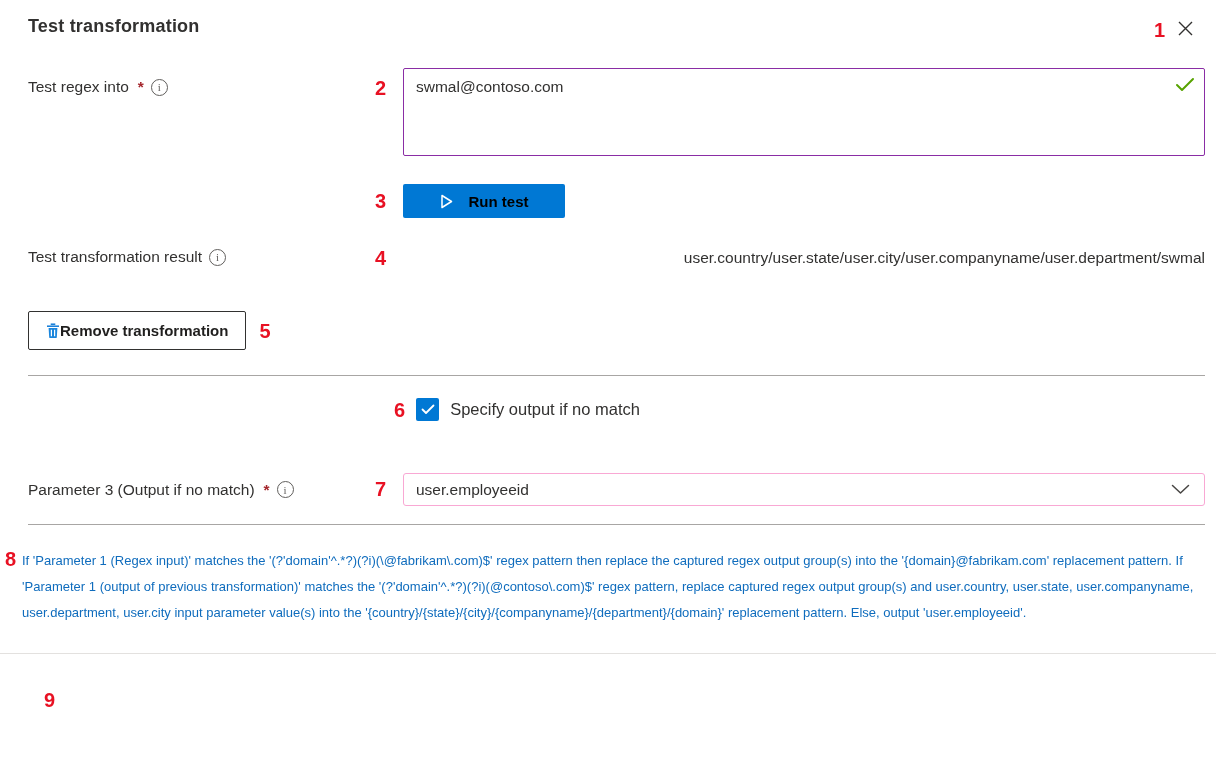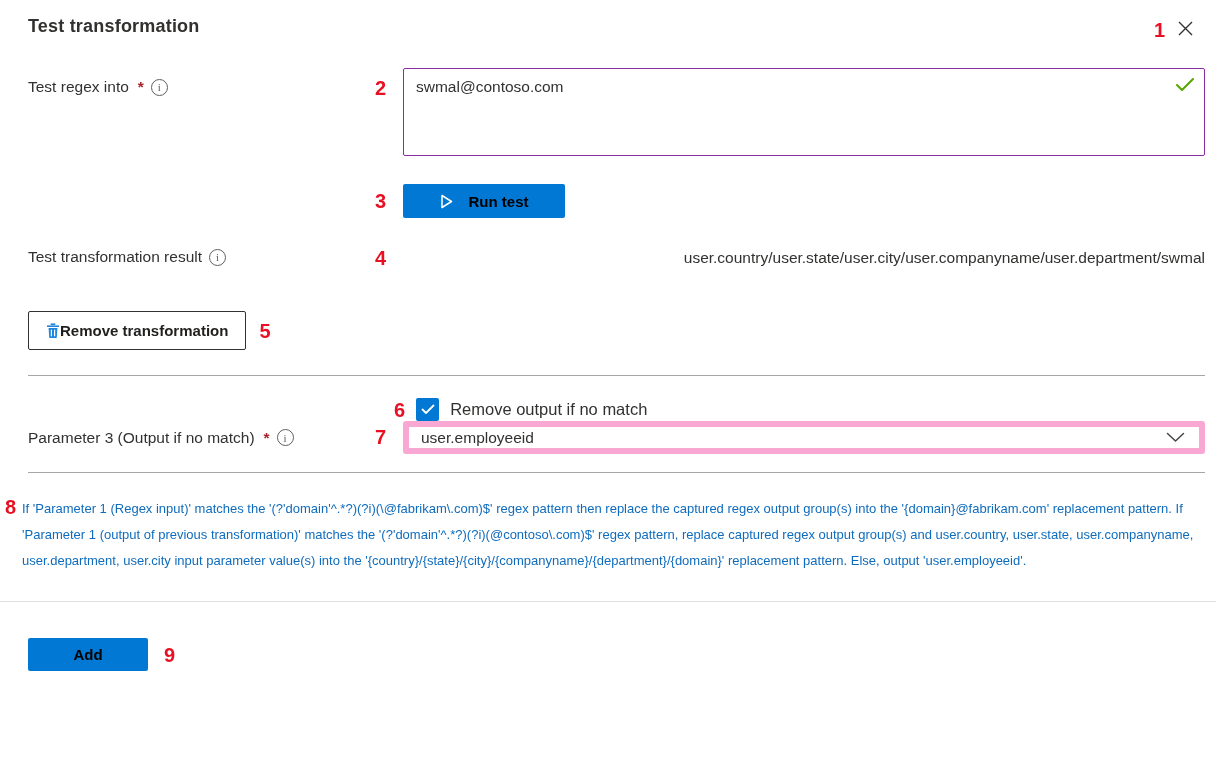--- a/index.html
+++ b/index.html
@@ -76,24 +76,24 @@
 
   
   .row-checkbox { margin-top: 22px; padding-left: 394px; align-items: center; gap: 11px; }
   .checkbox {
     width: 23px; height: 23px; background: #0078d4; border-radius: 2px;
     display: inline-flex; align-items: center; justify-content: center; cursor: pointer; flex: 0 0 auto;
   }
   .checkbox-label { font-size: 16.5px; color: #323130; }
 
   
-  .row-param { align-items: center; }
+  .row-param { margin-top: 52px; align-items: center; }
   .row-param .label-col { align-items: center; }
   .dropdown {
-    flex: 1; height: 33px; border: 6px solid #f9a8d4; border-radius: 3px;
+    flex: 1; height: 33px; border: 1px solid #f9a8d4; border-radius: 3px;
     display: flex; align-items: center; justify-content: space-between;
     padding: 0 14px 0 12px; font-size: 15.5px; color: #323130; cursor: pointer;
     background: #fff;
   }
 
   
   .row-desc { margin-top: 23px; padding-left: 5px; padding-right: 16px; }
   .row-desc .desc-num { flex: 0 0 17px; padding-top: 1px; }
   .desc-text { flex: 1; font-size: 13px; line-height: 26px; color: #0f6cbd; }
 
@@ -179,21 +179,21 @@
 
 <div class="row row-checkbox">
   <span class="ann">6</span>
   <span class="checkbox">
     <span class="icon">
       <svg width="14" height="11" viewBox="0 0 14 11">
           <path d="M1.5 5.5 L5 9 L12.5 1.5" stroke="#ffffff" stroke-width="1.8" fill="none" stroke-linecap="round" stroke-linejoin="round"></path>
         </svg>
     </span>
   </span>
-  <span class="checkbox-label">Remove output if no match</span>
+  <span class="checkbox-label">Specify output if no match</span>
 </div>
 
 <div class="row row-param">
   <div class="label-col">
     <span>Parameter 3 (Output if no match)</span>
       <span class="required">*</span>
     <span class="info-icon">i</span>
   </div>
   <div class="num-col"><span class="ann">7</span></div>
   <div class="dropdown">
@@ -209,17 +209,14 @@
 <hr class="divider divider-2">
 
 <div class="row row-desc">
   <div class="desc-num"><span class="ann">8</span></div>
   <div class="desc-text">If 'Parameter 1 (Regex input)' matches the '(?'domain'^.*?)(?i)(\@fabrikam\.com)$' regex pattern then replace the captured regex output group(s) into the '{domain}@fabrikam.com' replacement pattern. If 'Parameter 1 (output of previous transformation)' matches the '(?'domain'^.*?)(?i)(@contoso\.com)$' regex pattern, replace captured regex output group(s) and user.country, user.state, user.companyname, user.department, user.city input parameter value(s) into the '{country}/{state}/{city}/{companyname}/{department}/{domain}' replacement pattern. Else, output 'user.employeeid'.</div>
 </div>
 
 <hr class="divider divider-3">
 
 <div class="row row-add">
-  <button class="btn-primary btn-add">
-    <span>Add</span>
-  </button>
   <span class="ann">9</span>
 </div>
 
 </body></html>

